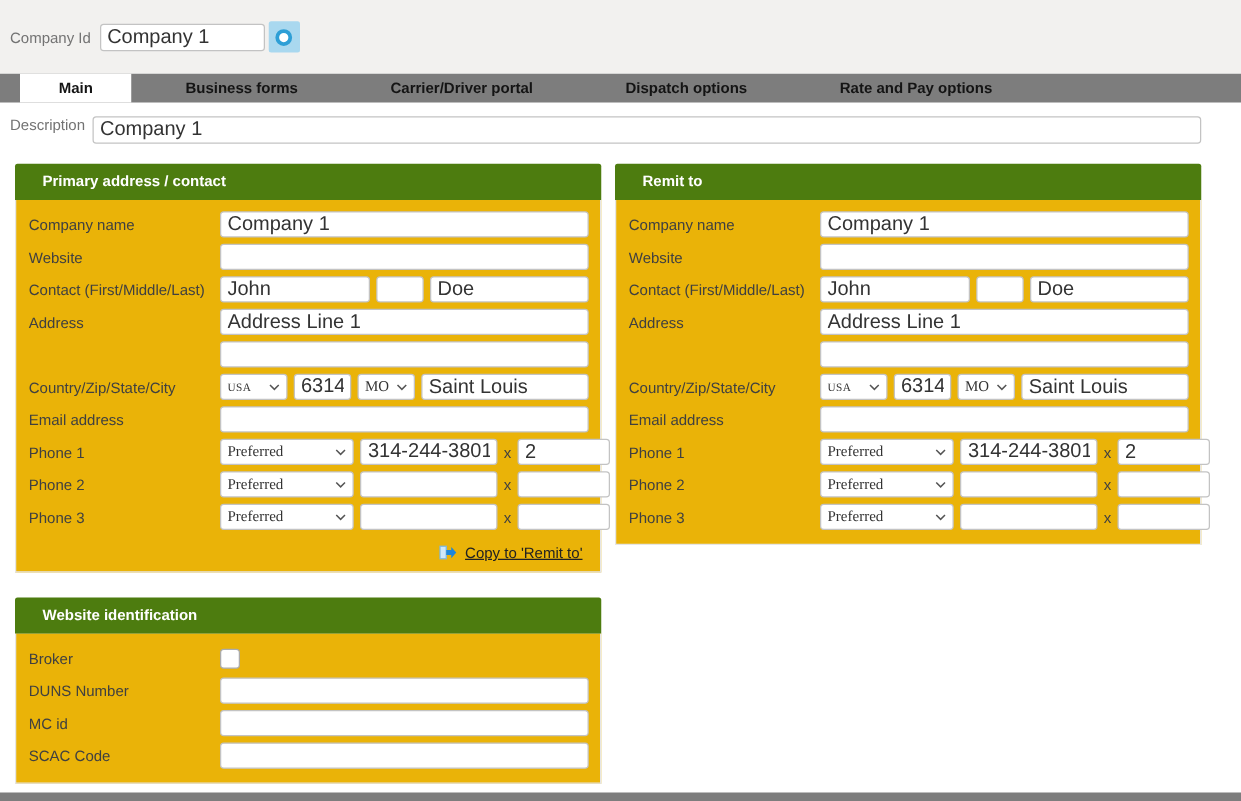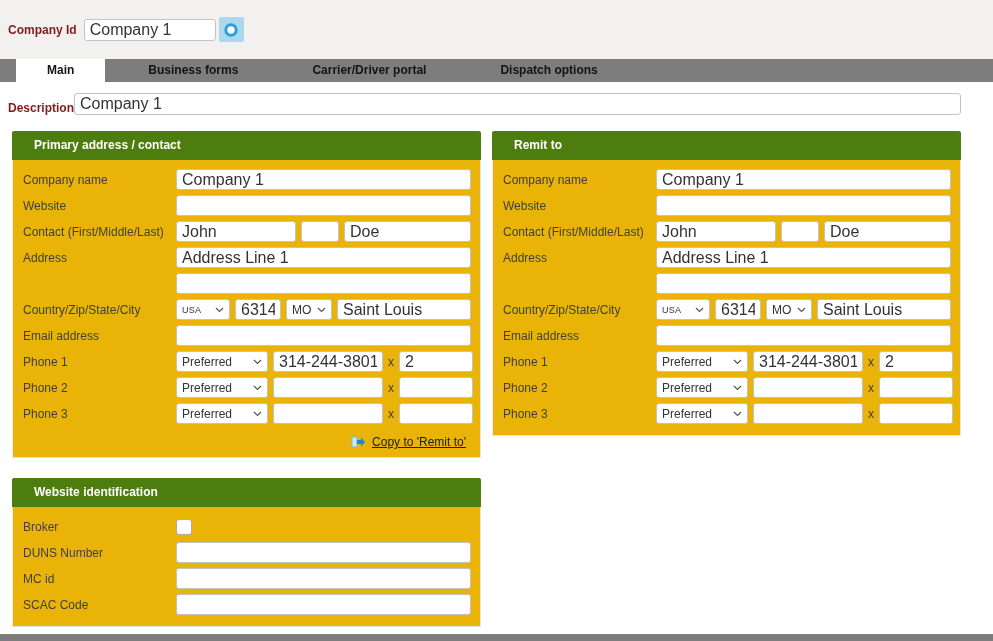--- a/index.html
+++ b/index.html
@@ -12,21 +12,21 @@
     position: relative;
     overflow: hidden;
   }
   .topbar {
     height: 59px;
     background: #f2f1ef;
     display: flex;
     align-items: center;
     padding-left: 8px;
   }
-  .blabel { font-weight: bold; color: #7f1d1d; }
+  .blabel { font-weight: normal; color: #737373; }
   .txt {
     height: 22px;
     border: 1px solid #c3c3c3;
     border-radius: 3px;
     padding: 0 5px;
     font-size: 16px;
     color: #333;
     font-family: "Liberation Sans", sans-serif;
     background: #fff;
   }
@@ -54,21 +54,21 @@
     font-weight: bold;
     font-size: 12px;
     color: #141414;
     cursor: pointer;
     white-space: nowrap;
   }
   .tab.active { background: #ffffff; }
   .desc-row {
     margin: 11px 32px 0 8px;
     display: flex;
-    align-items: flex-end;
+    align-items: flex-start;
   }
   .desc-row .blabel { width: 66px; flex-shrink: 0; }
   .desc-input { flex: 1; }
   .panels { display: flex; gap: 11px; margin: 16px 0 0 12px; }
   .panel { width: 469px; }
   .panel-header {
     height: 29px;
     background: #4d7c0f;
     color: #ffffff;
     font-weight: bold;
@@ -82,32 +82,33 @@
     border-top: none;
     background: #eab308;
     padding: 9px 0 6px 10px;
   }
   .frow { display: flex; align-items: center; margin-bottom: 5px; height: 21px; }
   .flabel { width: 153px; font-size: 12px; color: #404040; flex-shrink: 0; }
   .finputs { display: flex; align-items: center; gap: 5px; }
   .fi { height: 21px; }
   .w295 { width: 295px; } .w120 { width: 120px; } .w38 { width: 38px; }
   .w127 { width: 127px; } .w54 { width: 54px; } .w46 { width: 46px; }
-  .w134 { width: 134px; } .w88 { width: 92px; } .w110 { width: 110px; }
+  .w134 { width: 134px; } .w88 { width: 107px; } .w110 { width: 110px; }
   .w74 { width: 74px; }
   .select {
     height: 21px;
     border: 1px solid #c3c3c3;
     border-radius: 3px;
     background: #fff;
     display: flex;
     align-items: center;
     justify-content: space-between;
     padding: 0 5px;
     cursor: default;
+    font-family: Liberation Serif, serif;
   }
   .sel-text { color: #333; font-size: 12px; overflow: hidden; white-space: nowrap; }
   .sel-sm .sel-text { font-size: 9px; letter-spacing: .3px; }
   .xlbl { color: #404040; font-size: 12px; }
   .copy-row {
     display: flex;
     justify-content: flex-end;
     align-items: center;
     gap: 6px;
     padding: 6px 14px 2px 0;
@@ -147,20 +148,21 @@
       </svg>
     </span>
   </button>
 </div>
 
 <div class="tabbar">
   <div class="tab active">Main</div>
   <div class="tab">Business forms</div>
   <div class="tab">Carrier/Driver portal</div>
   <div class="tab">Dispatch options</div>
+  <div class="tab">Rate and Pay options</div>
 </div>
 
 <div class="desc-row">
   <span class="blabel">Description</span>
   <input class="txt desc-input" value="Company 1" style="">
 </div>
 
 <div class="panels">
 
   <div class="panel">

